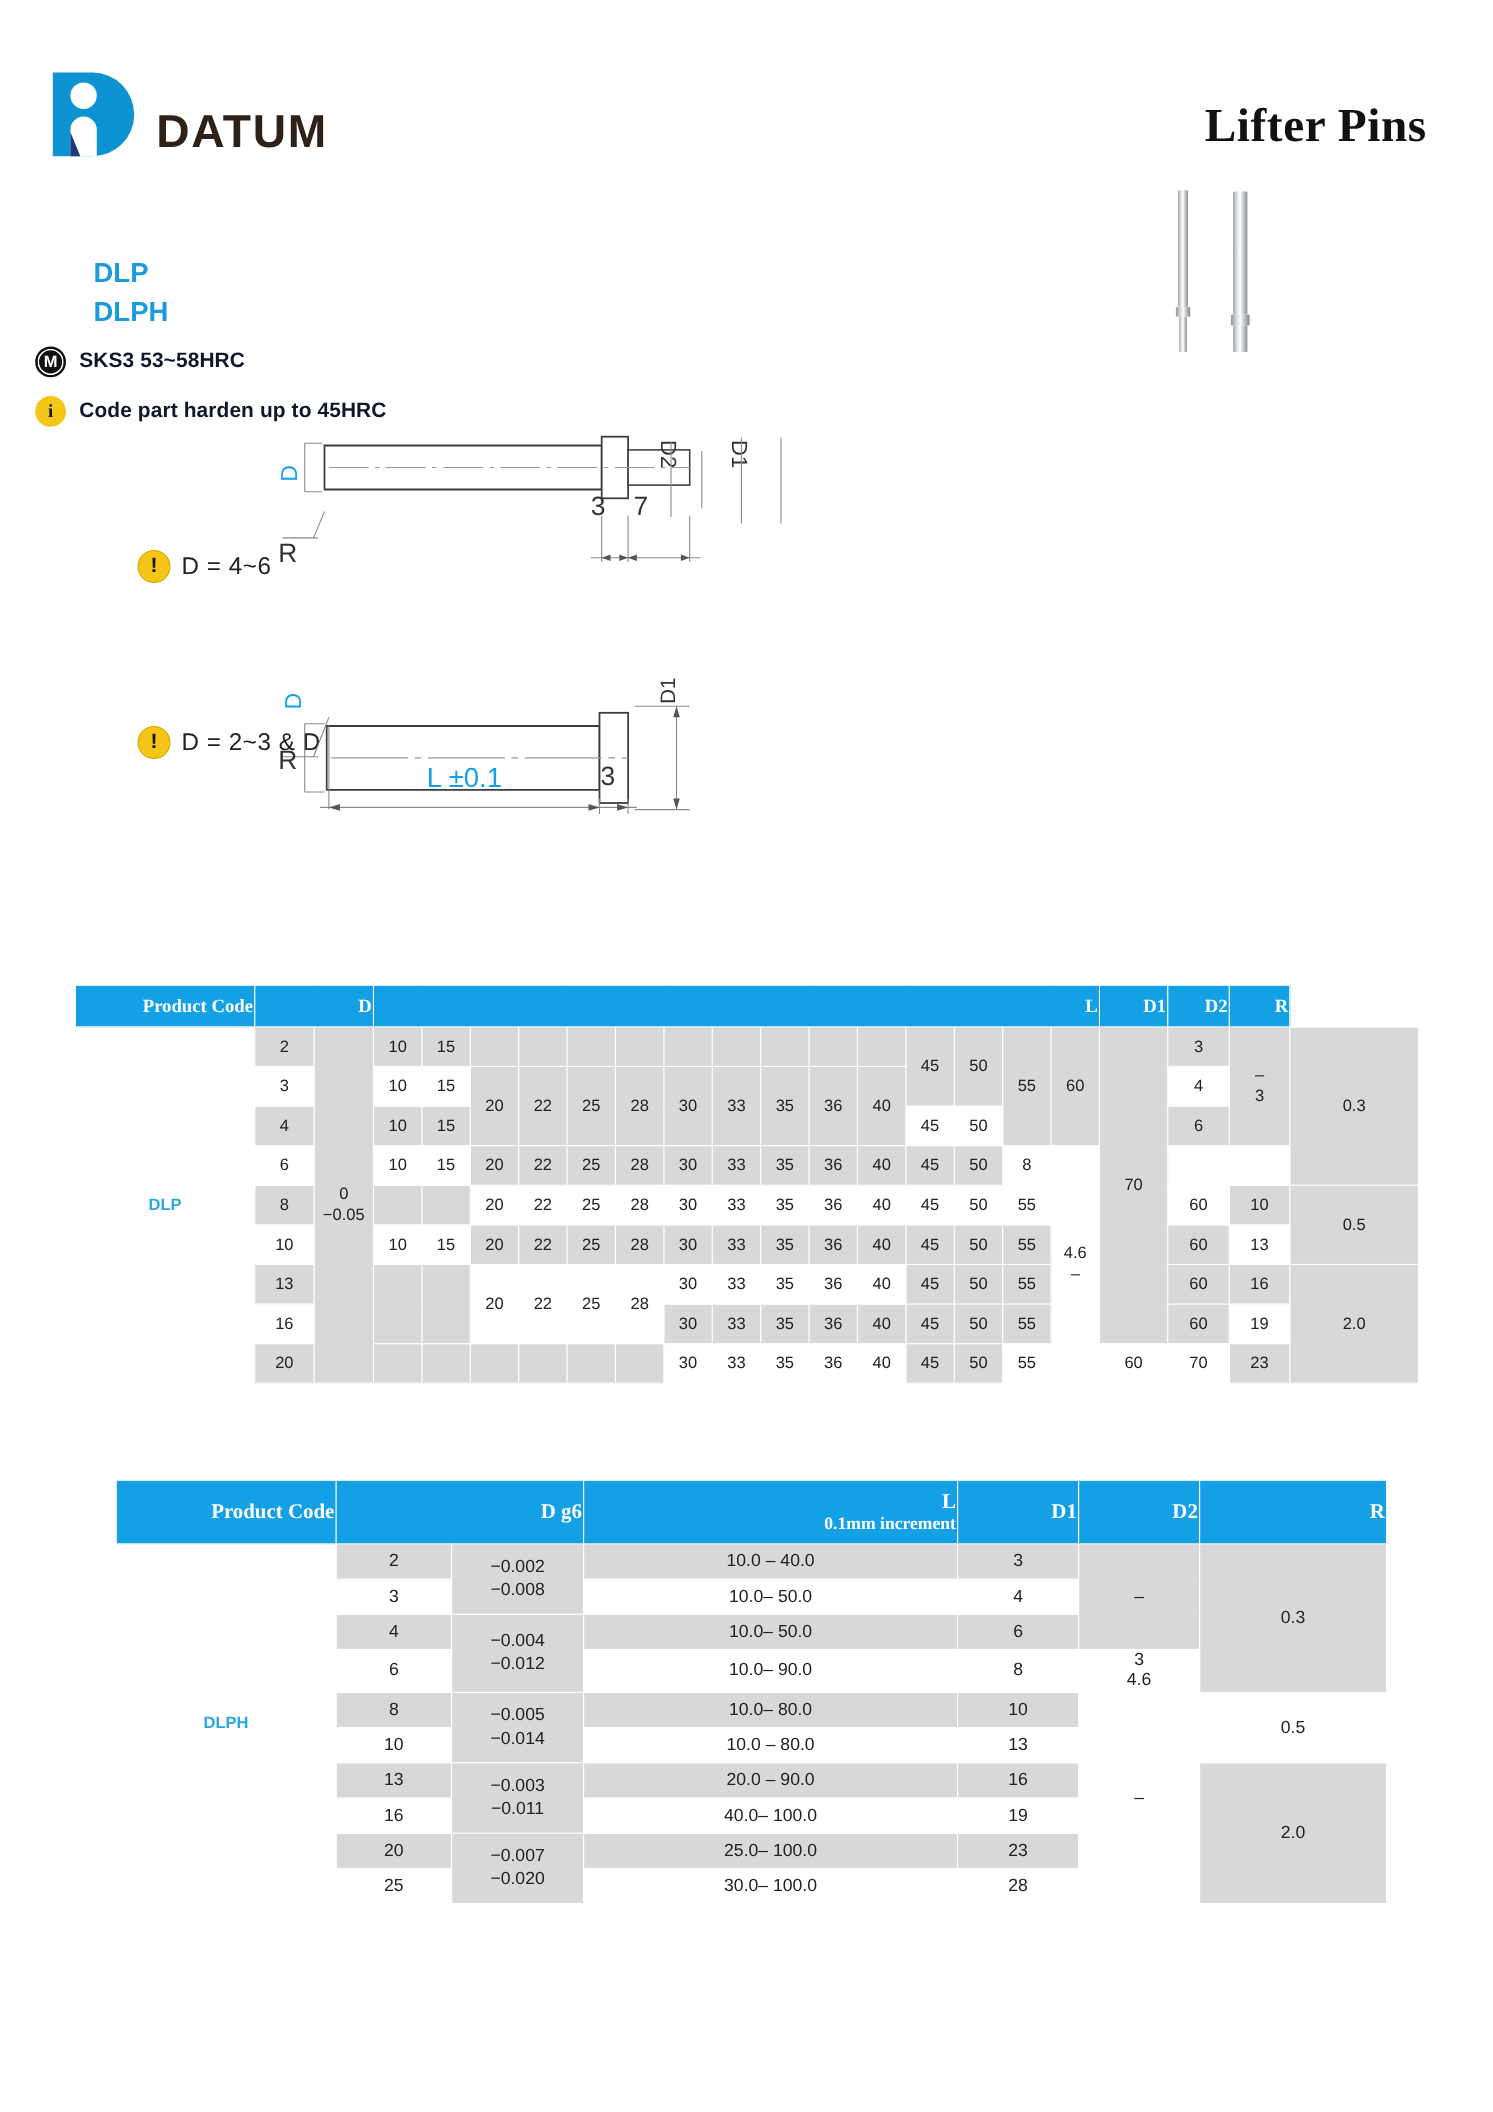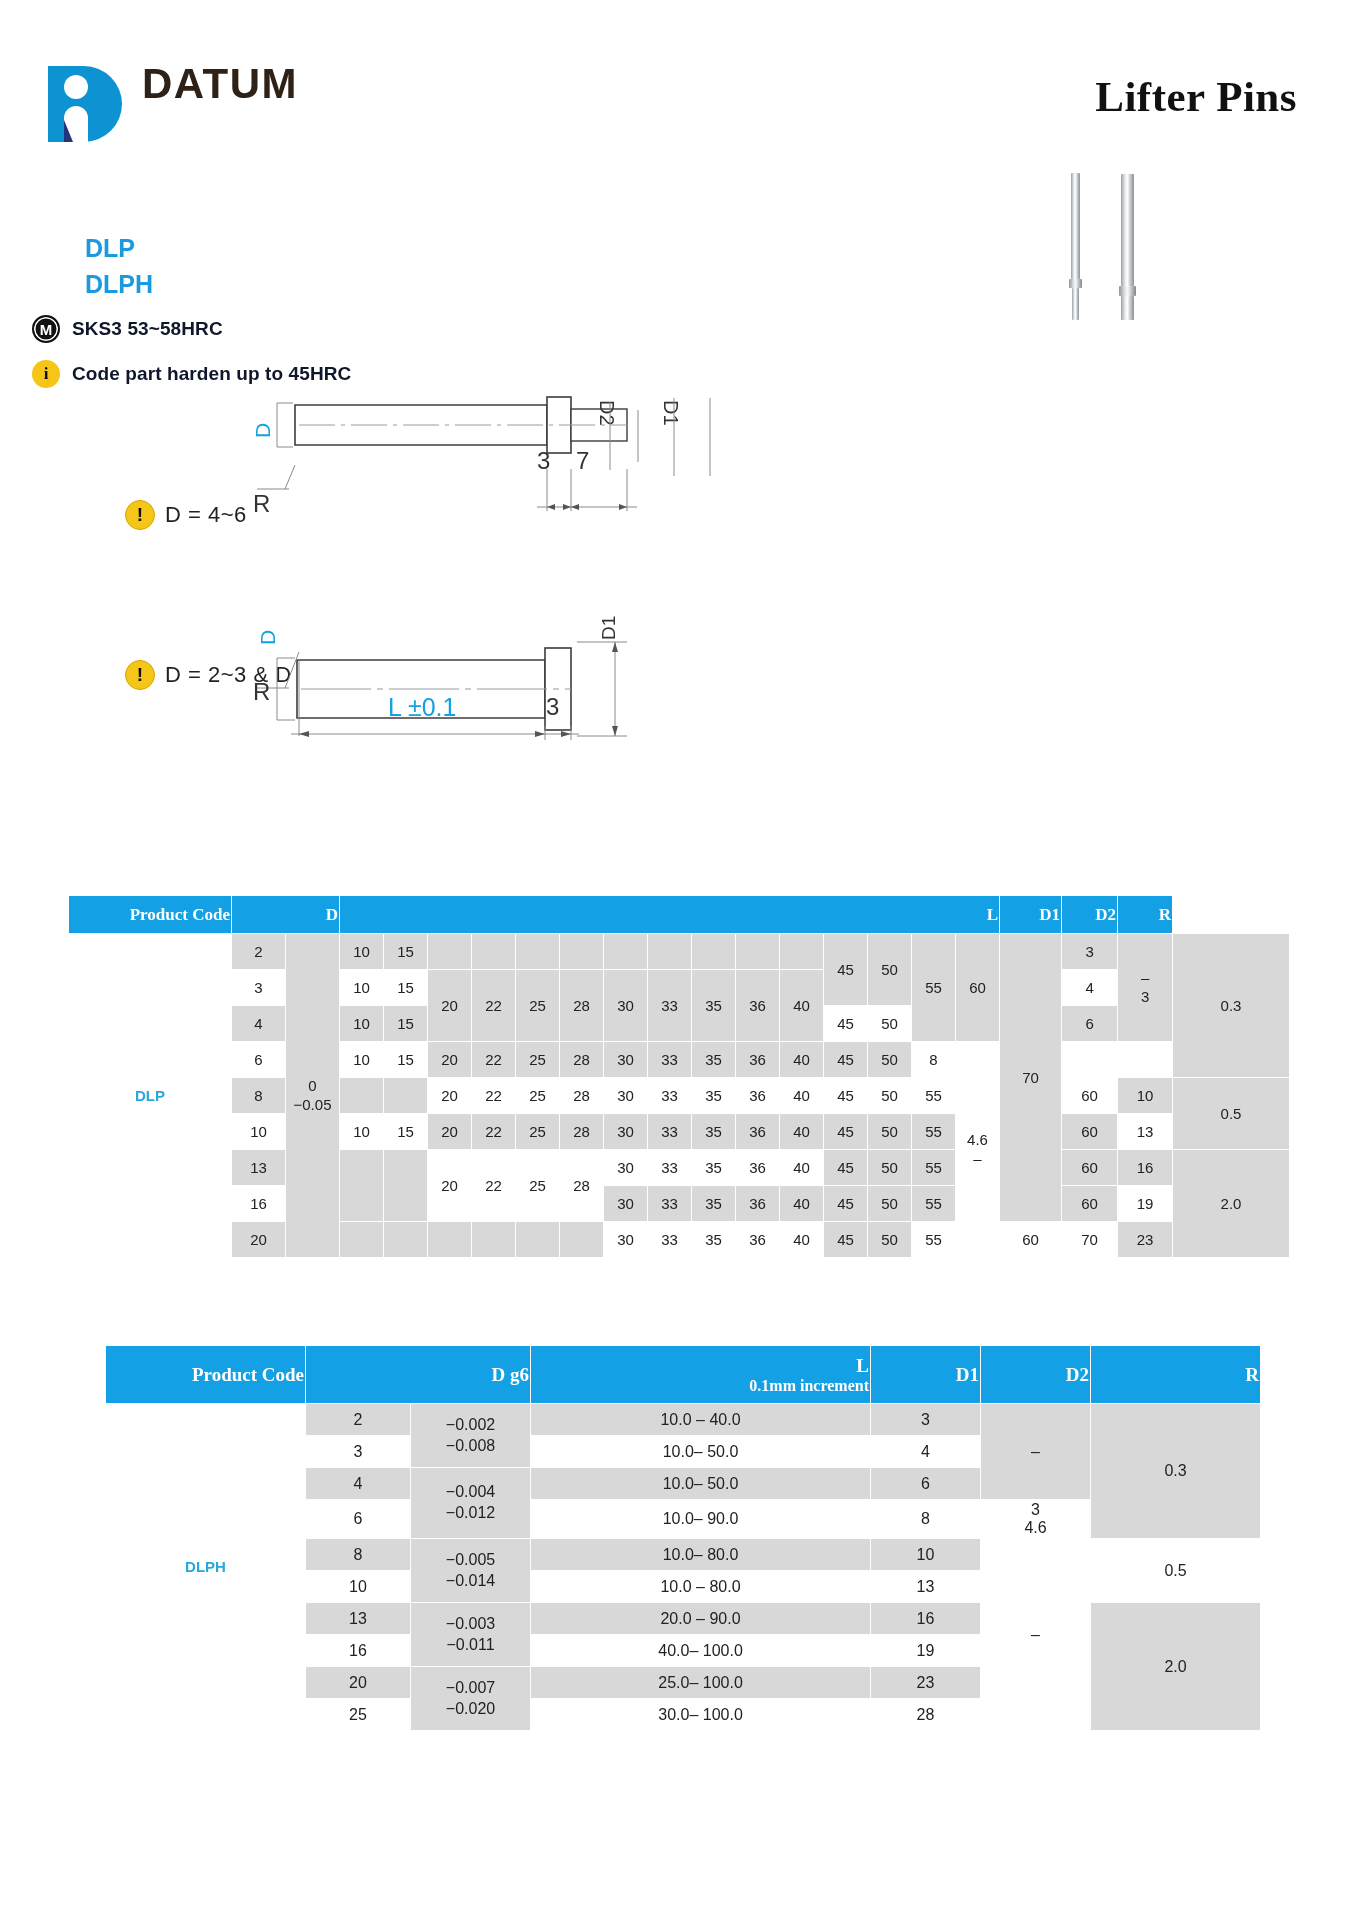--- a/index.html
+++ b/index.html
@@ -8,24 +8,24 @@
     width: 1357px; height: 1920px;
     background: #ffffff;
     font-family: "Liberation Sans", sans-serif;
     color: #1a1a1a;
     position: relative;
     overflow: hidden;
   }
 
   
   #header { position:absolute; top:50px; left:0; width:1357px; height:110px; }
-  #logo-block { position:absolute; left:40px; top:10px; display:flex; align-items:flex-start; gap:18px; }
+  #logo-block { position:absolute; left:40px; top:10px; display:flex; align-items:flex-end; gap:18px; }
   #logo-mark { width:84px; height:84px; position:relative; }
   #page-title {
-    position:absolute; right:60px; top:22px;
+    position:absolute; right:60px; top:40px;
     font-family:"Liberation Serif", serif;
     font-size:43px; font-weight:bold; letter-spacing:.5px; color:#111;
   }
   #brand-name {
     font-size:42px; font-weight:bold; letter-spacing:1.5px; color:#2e2218;
     font-family:"Liberation Sans", sans-serif;
   }
 
   
   #codes { position:absolute; left:85px; top:230px; }

